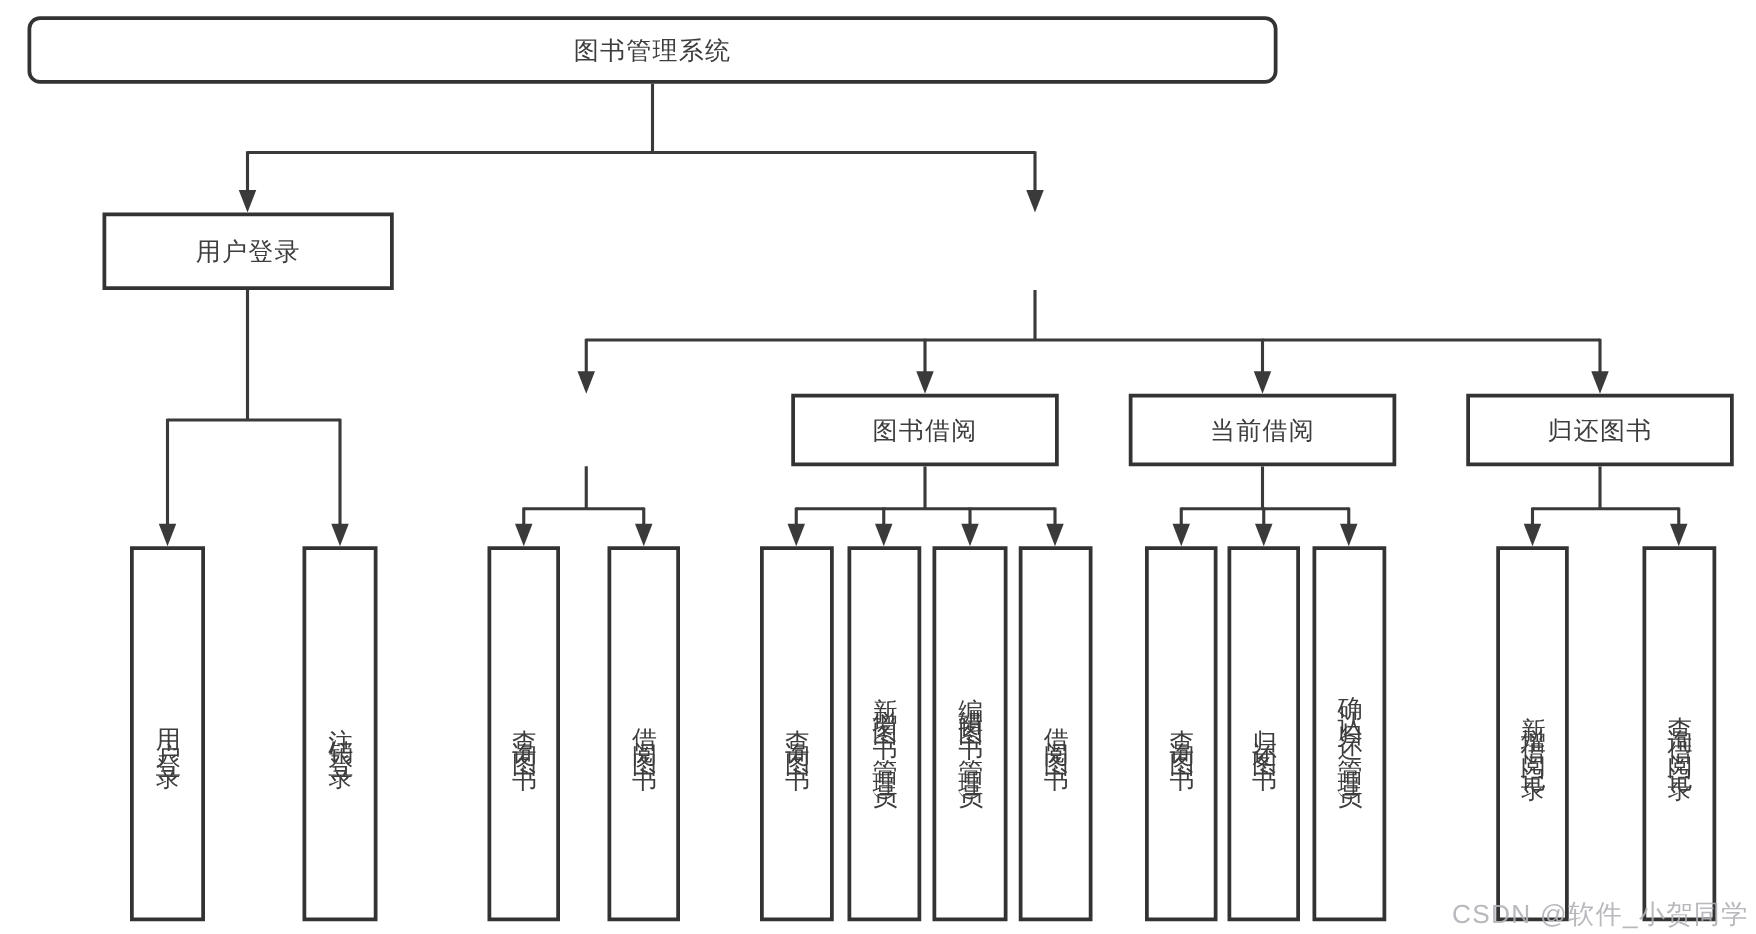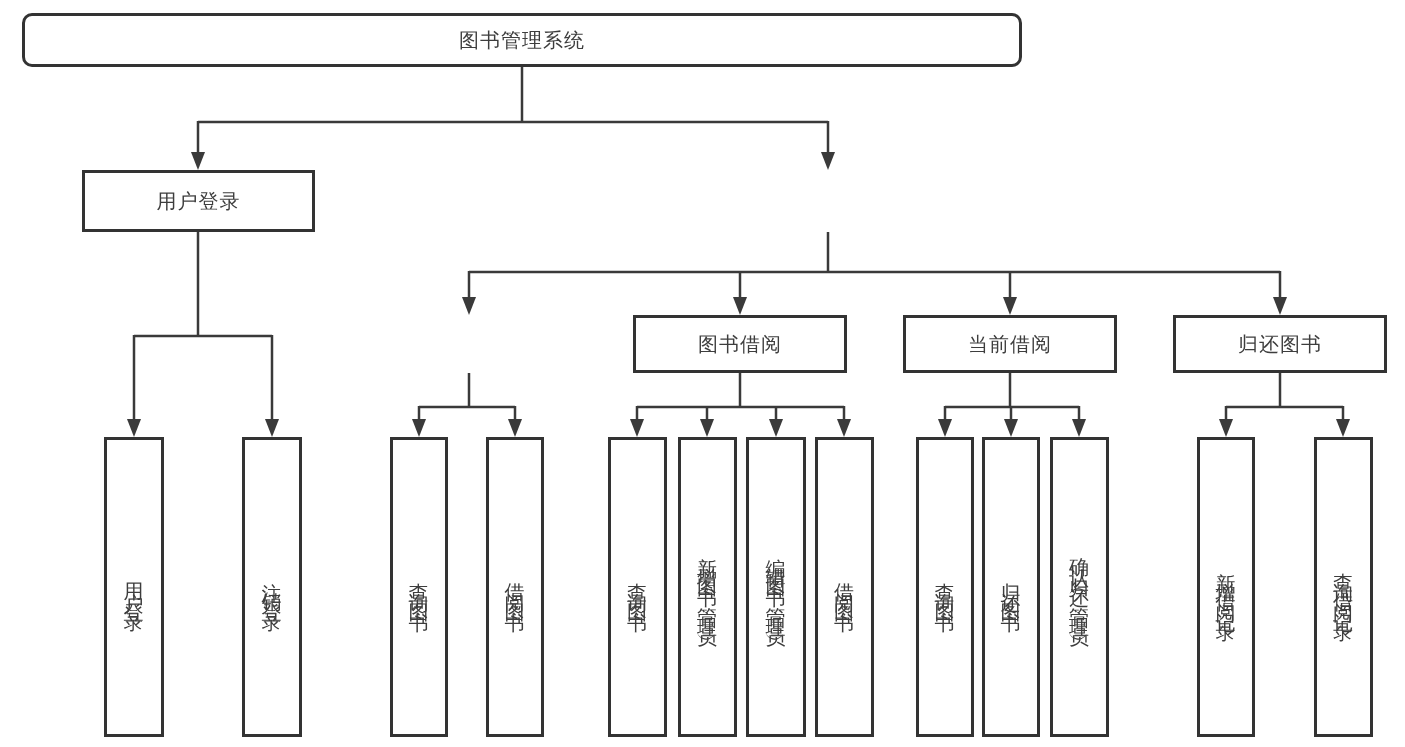--- a/index.html
+++ b/index.html
@@ -183,14 +183,15 @@
     <span class="vtext">确认归还（管理员）</span>
   </div>
 
   <div class="node leaf" style="left:1197px; top:437px; width:58px; height:300px;">
     <span class="vtext">新增借阅记录</span>
   </div>
   <div class="node leaf" style="left:1314px; top:437px; width:59px; height:300px;">
     <span class="vtext">查询借阅记录</span>
   </div>
 
+  <div id="watermark">CSDN @软件_小贺同学</div>
 
 </div>
 
 </body></html>

